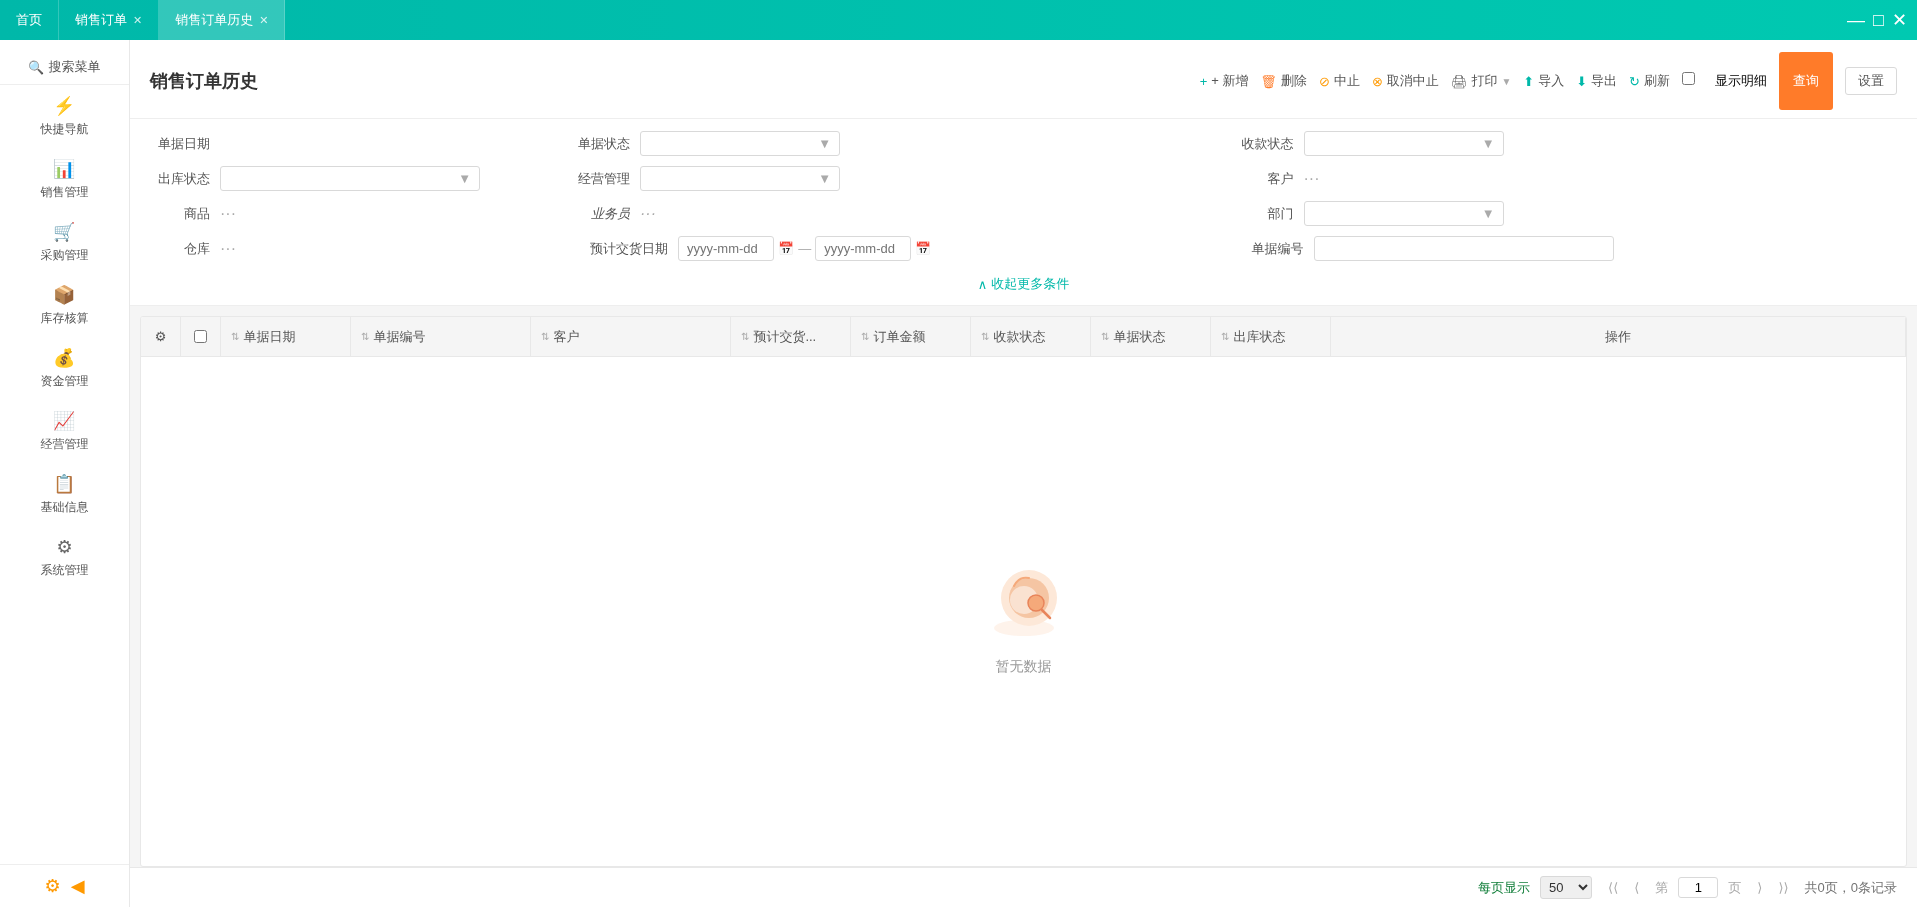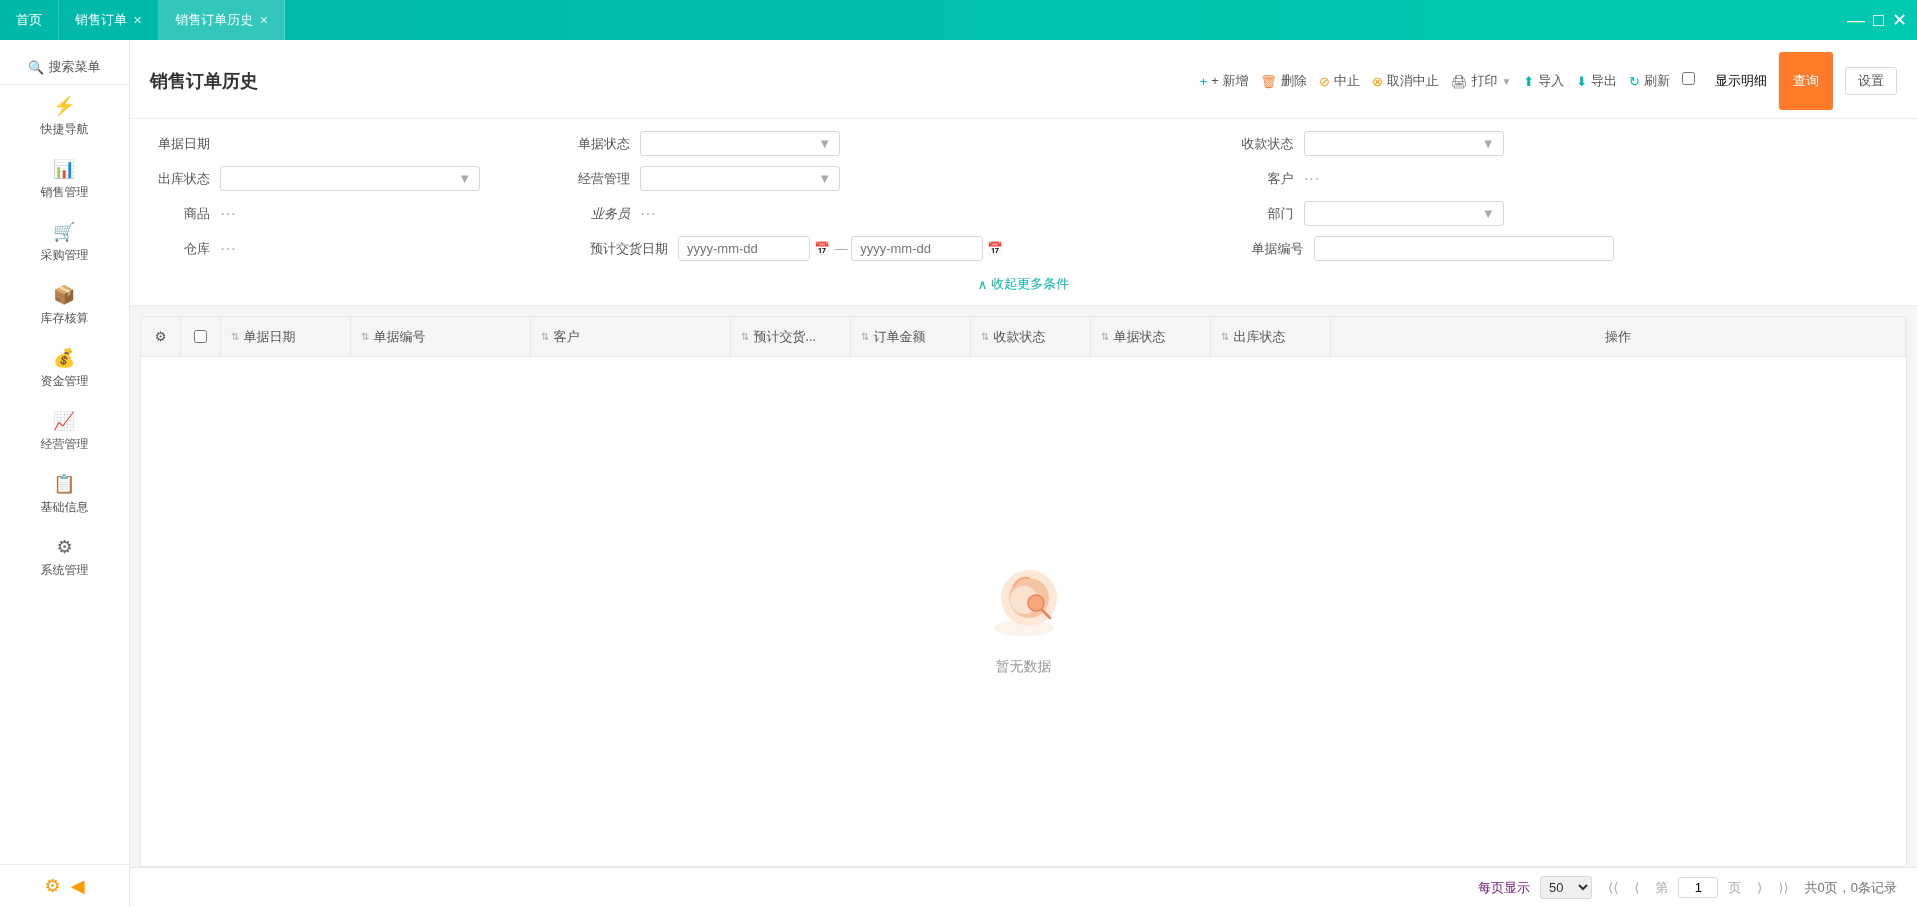--- a/index.html
+++ b/index.html
@@ -244,21 +244,21 @@
       display: flex;
       align-items: center;
       gap: 4px;
     }
     .date-input {
       border: 1px solid #d9d9d9;
       border-radius: 3px;
       padding: 4px 8px;
       font-size: 13px;
       color: #bbb;
-      width: 132px;
+      width: 96px;
     }
     .date-icon { color: #f90; cursor: pointer; }
     .dash { color: #aaa; }
 
     
     .table-container {
       flex: 1;
       background: #fff;
       margin: 10px 10px 0 10px;
       border-radius: 3px;
@@ -322,21 +322,21 @@
     
     .pagination {
       background: #fff;
       border-top: 1px solid #e8e8e8;
       padding: 8px 20px;
       display: flex;
       justify-content: flex-end;
       align-items: center;
       gap: 10px;
     }
-    .pagination-label { color: #701a75; }
+    .pagination-label { color: #15803d; }
     .pagination-select {
       border: 1px solid #d9d9d9;
       border-radius: 3px;
       padding: 2px 4px;
       font-size: 13px;
       color: #333;
     }
     .pagination-nav {
       display: flex;
       align-items: center;

